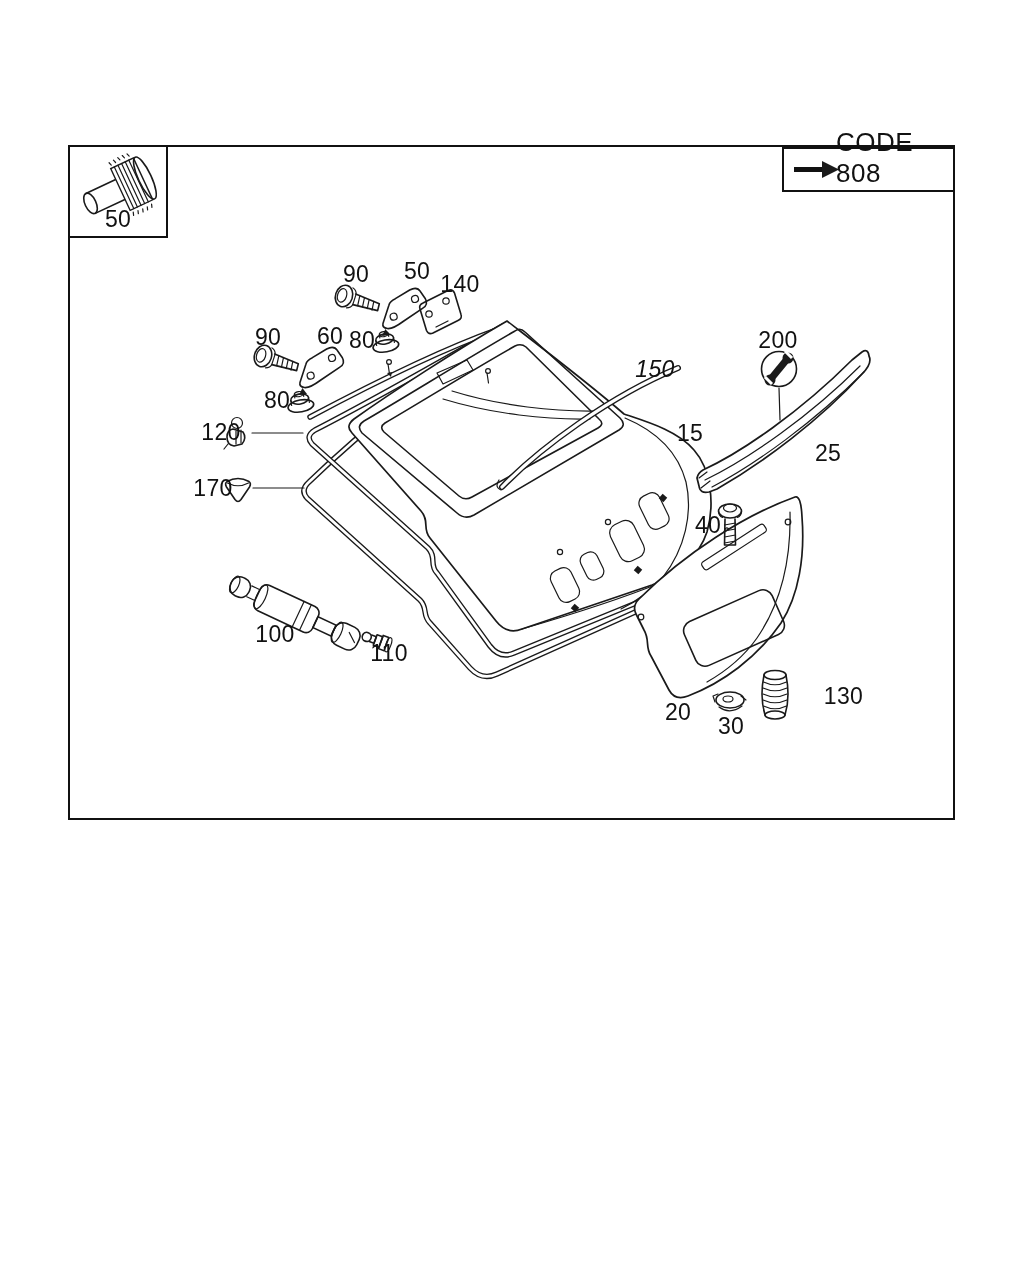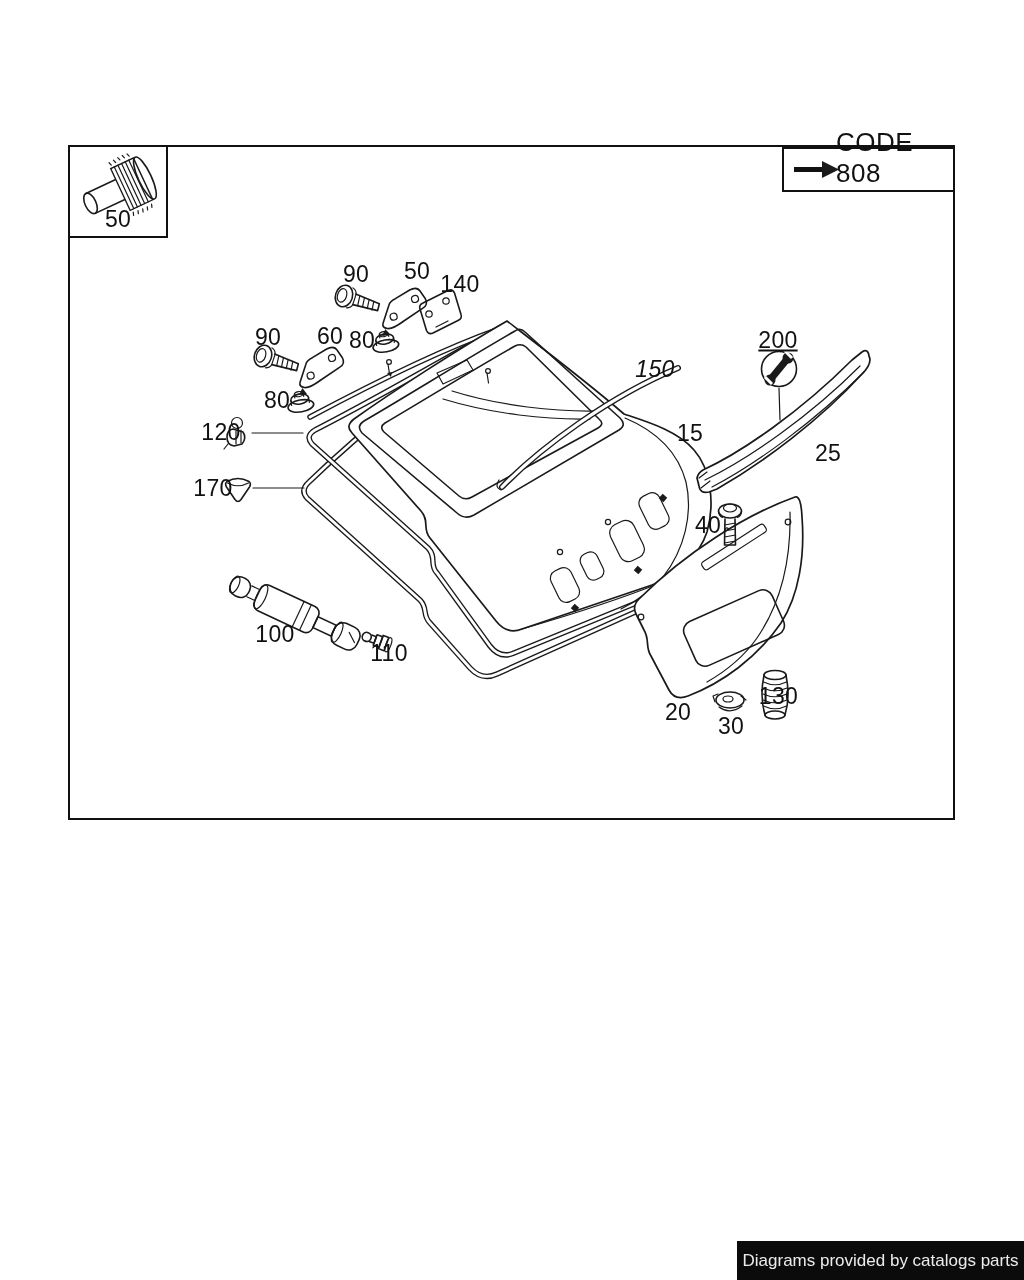--- a/index.html
+++ b/index.html
@@ -232,24 +232,23 @@
       <div class="callout" style="left: 417px; top: 271px;">50</div>
       <div class="callout" style="left: 460px; top: 284px;">140</div>
       <div class="callout" style="left: 268px; top: 337px;">90</div>
       <div class="callout" style="left: 330px; top: 336px;">60</div>
       <div class="callout" style="left: 362px; top: 340px;">80</div>
       <div class="callout" style="left: 277px; top: 400px;">80</div>
       <div class="callout" style="left: 213px; top: 432px; margin-left: 8px;">120</div>
       <div class="callout" style="left: 213px; top: 488px;">170</div>
       <div class="callout" style="left: 655px; top: 369px; font-style: italic;">150</div>
       <div class="callout" style="left: 690px; top: 433px;">15</div>
-      <div class="callout" style="left: 778px; top: 340px; text-decoration: underline;">200</div>
+      <div class="callout" style="left: 778px; top: 340px;">200</div>
       <div class="callout" style="left: 828px; top: 453px;">25</div>
       <div class="callout" style="left: 708px; top: 525px;">40</div>
       <div class="callout" style="left: 275px; top: 634px;">100</div>
       <div class="callout" style="left: 389px; top: 653px;">110</div>
       <div class="callout" style="left: 678px; top: 712px;">20</div>
       <div class="callout" style="left: 731px; top: 726px;">30</div>
-      <div class="callout" style="left: 766px; top: 696px; padding-left: 25px;">130</div>
+      <div class="callout" style="left: 831px; top: 696px; padding-left: 25px;">130</div>
     </div>
 
-  <div class="footer-bar">Diagrams provided by catalogs parts</div>
 </div>
 
 </body></html>

